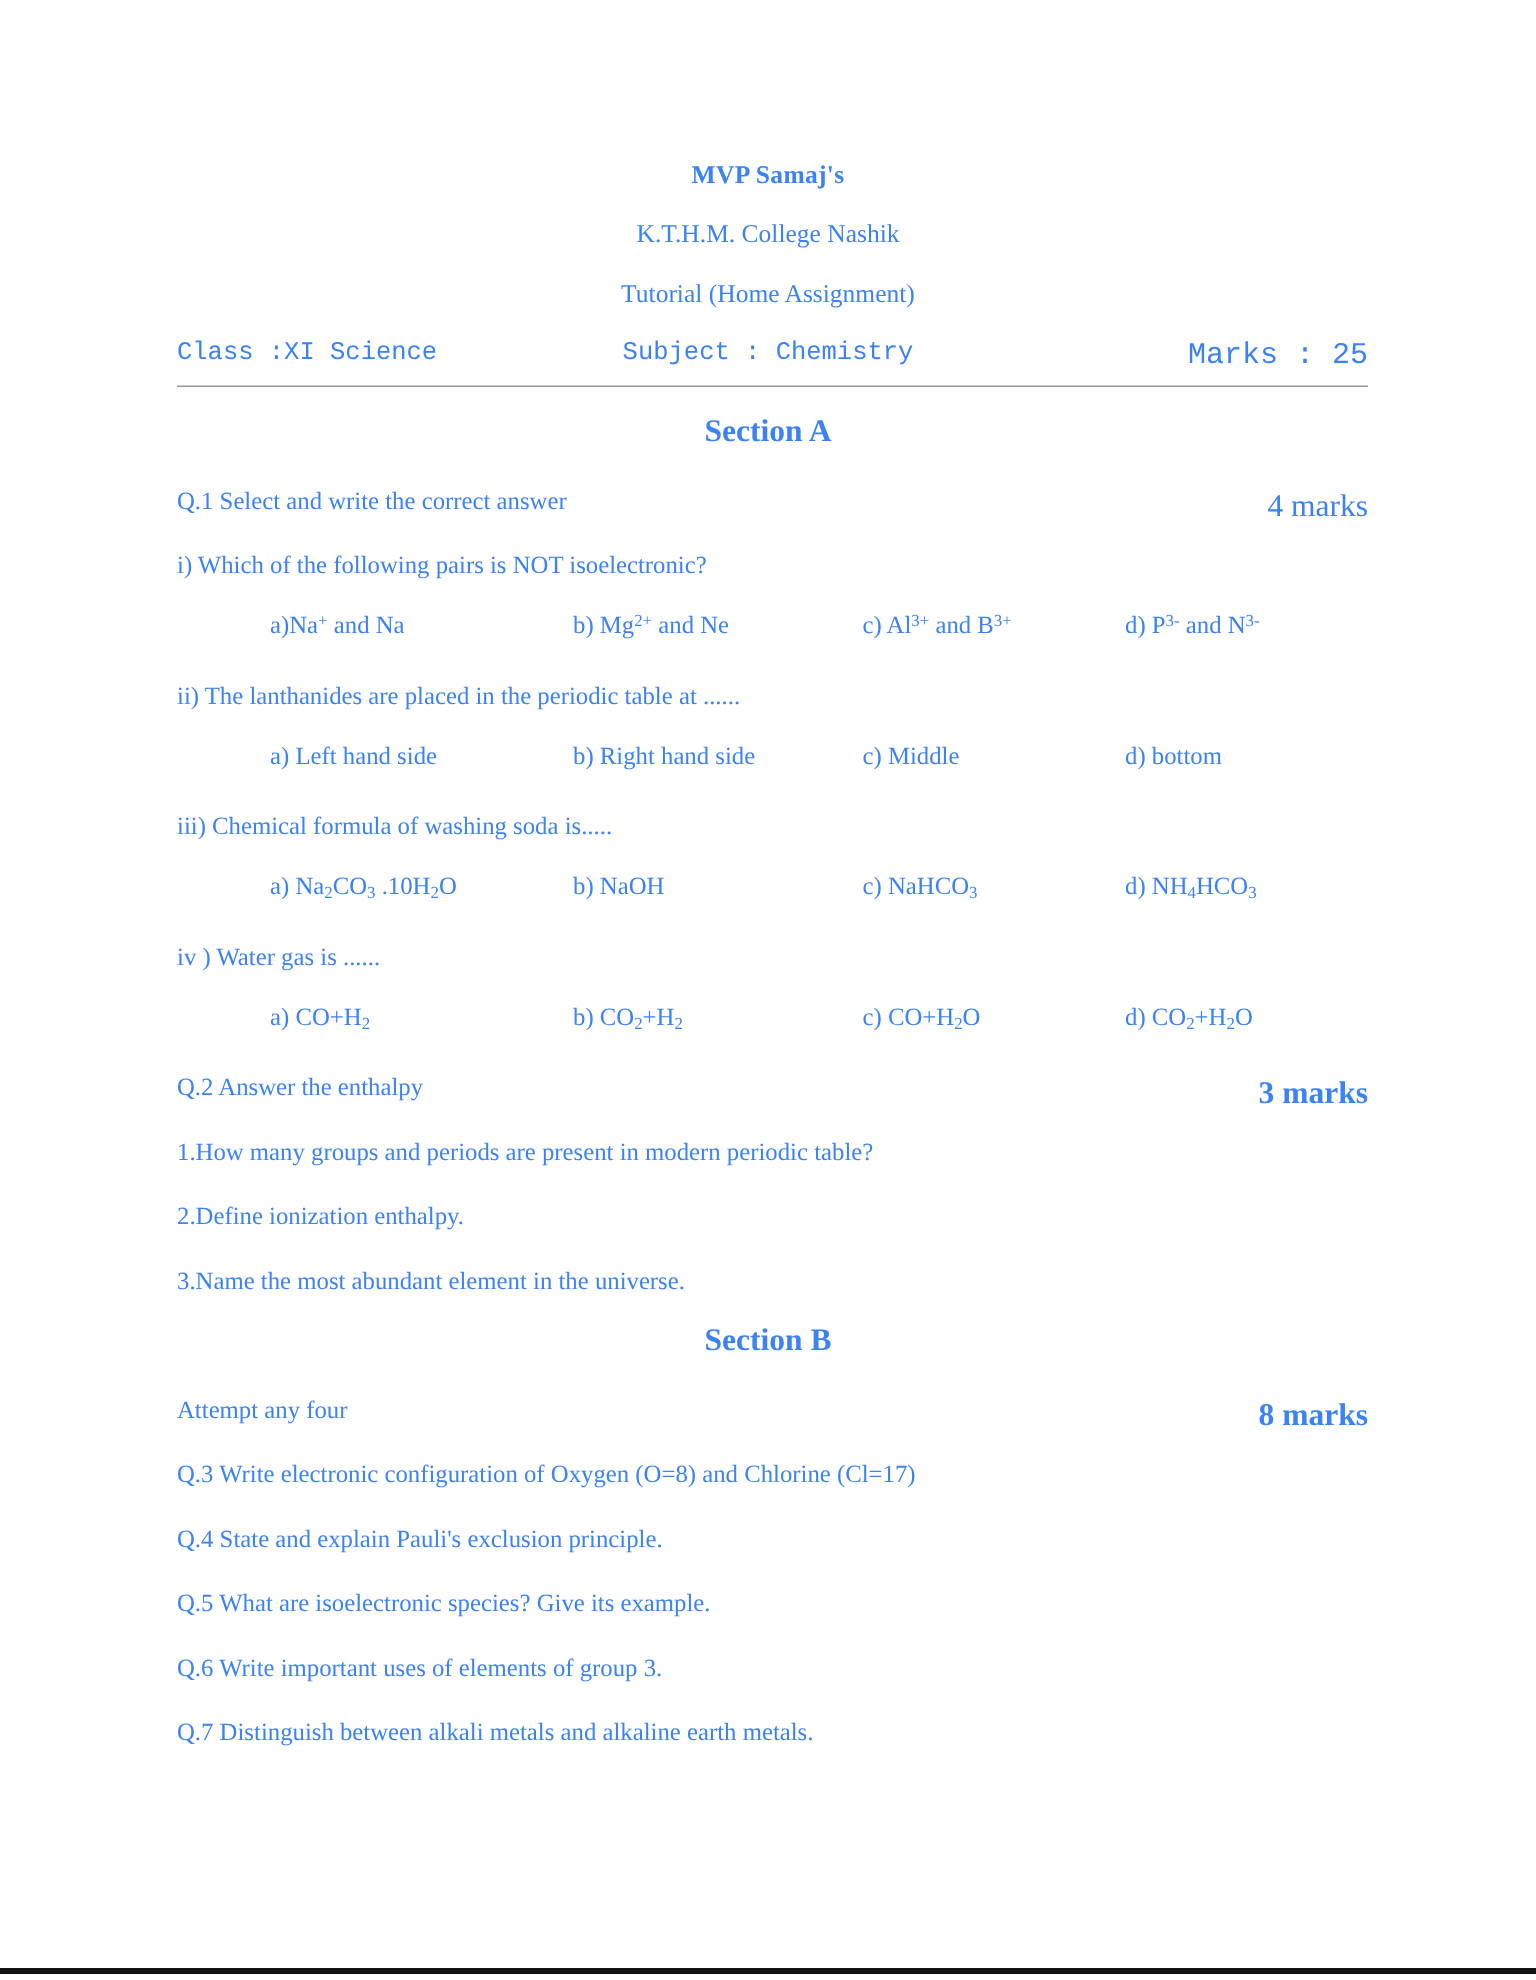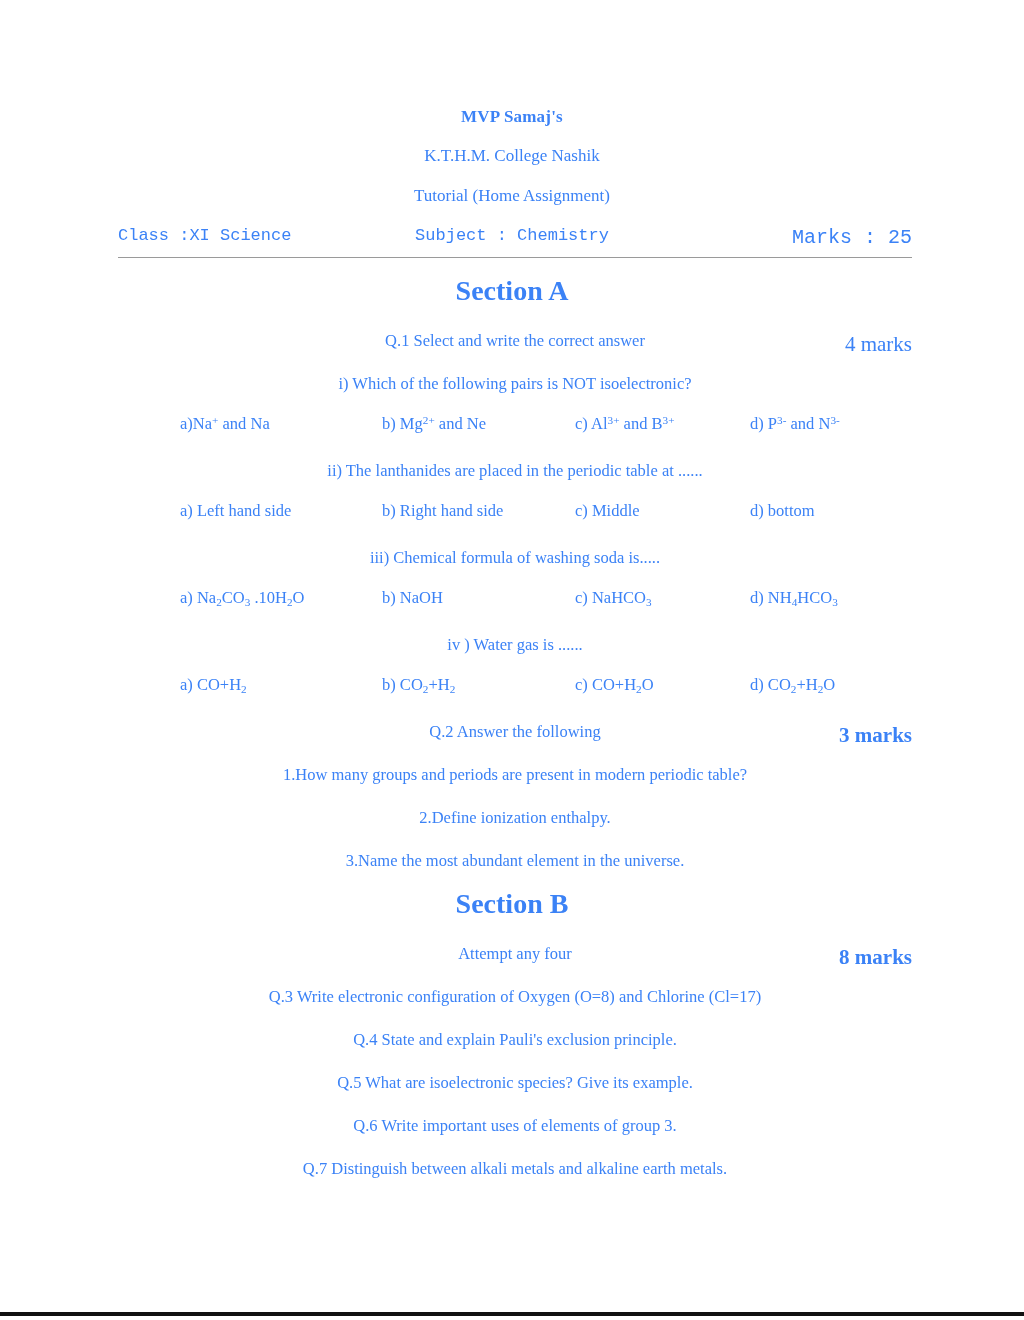--- a/index.html
+++ b/index.html
@@ -74,29 +74,28 @@
   .rule {
     margin: 5px 112px 0 118px;
     border: 0;
     border-top: 1px solid #9a9a9a;
     height: 0;
   }
 
   
   .section-title {
     text-align: center;
-    font-size: 28px;
+    font-size: 21px;
     font-weight: bold;
     margin-top: 19px;
     line-height: 1;
   }
 
   .body-block {
     padding: 0 112px 0 118px;
-    text-align: center;
   }
 
   .qline {
     position: relative;
     font-size: 16.5px;
     margin-top: 24px;
     line-height: 1.15;
   }
   .qline.first { margin-top: 27px; }
 
@@ -202,21 +201,21 @@
 
     <div class="stem">iv ) Water gas is ......</div>
     <div class="options">
       <span class="opt opt-a">a) CO+H<sub>2</sub></span>
       <span class="opt opt-b">b) CO<sub>2</sub>+H<sub>2</sub></span>
       <span class="opt opt-c">c) CO+H<sub>2</sub>O</span>
       <span class="opt opt-d">d) CO<sub>2</sub>+H<sub>2</sub>O</span>
     </div>
 
     <div class="qline">
-      <span>Q.2  Answer the following</span>
+      <span>Q.2  Answer the enthalpy</span>
       <span class="marks bold">3 marks</span>
     </div>
 
     <div class="subq">1.How many groups and periods are present in modern periodic table?</div>
     <div class="subq">2.Define ionization enthalpy.</div>
     <div class="subq">3.Name the most abundant element in the universe.</div>
 
   </div>
 
   <div class="section-title">Section B</div>

